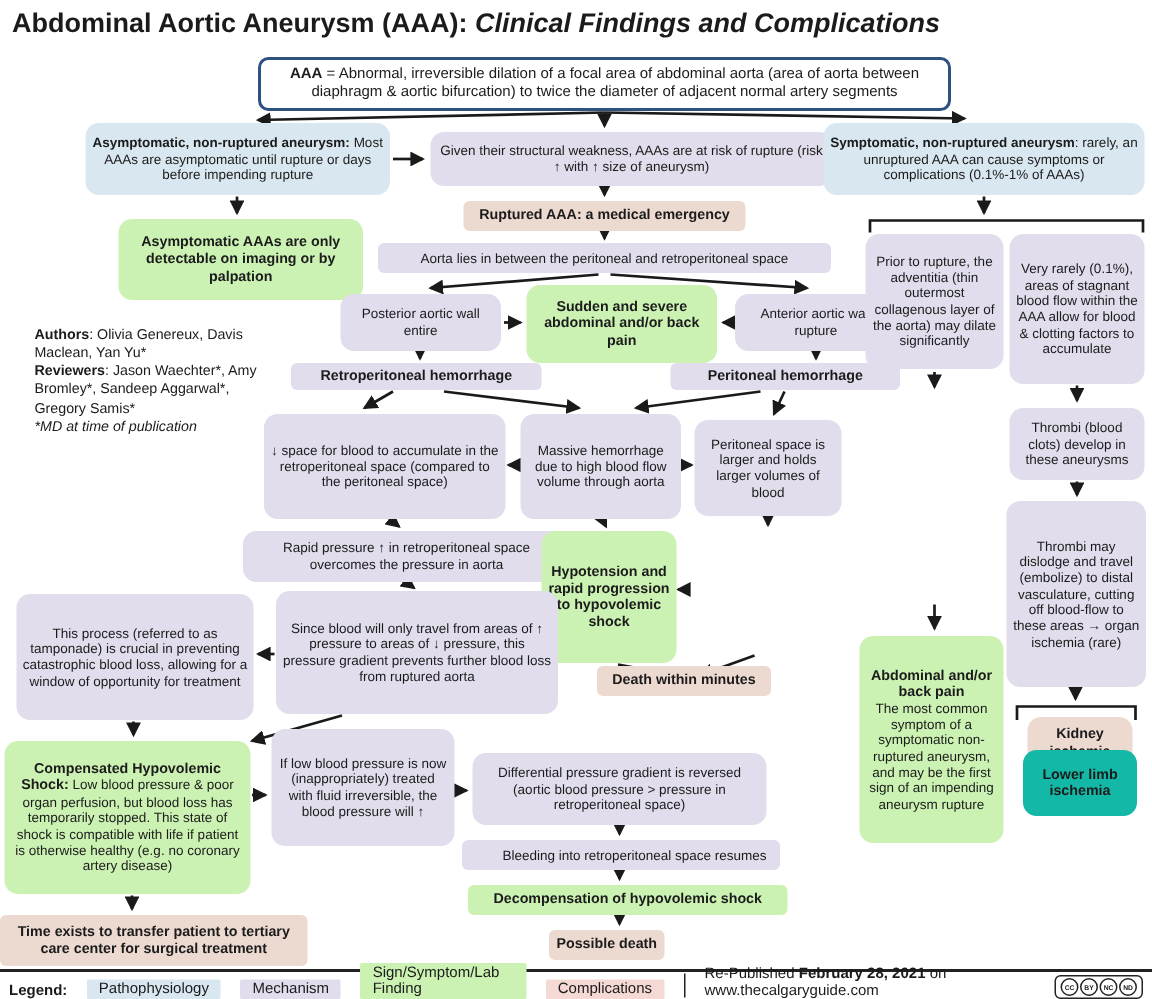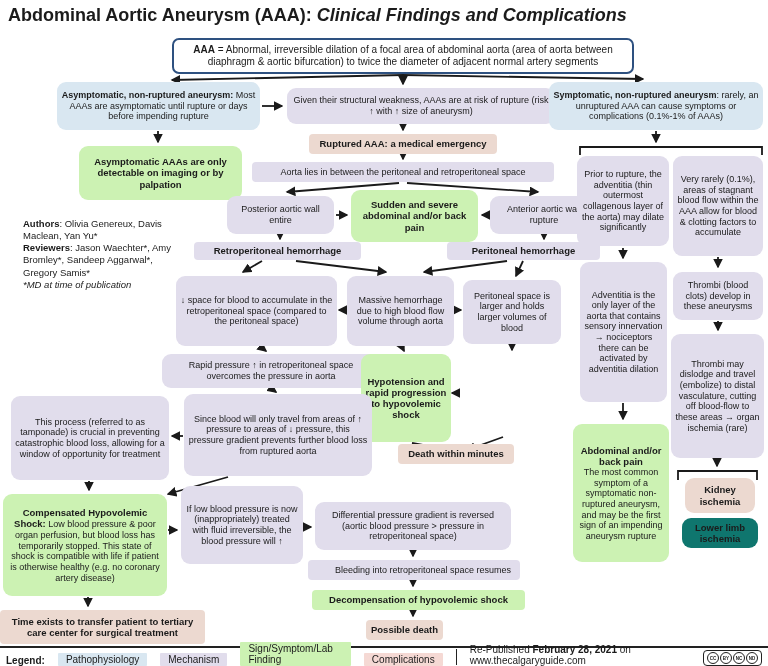--- a/index.html
+++ b/index.html
@@ -185,23 +185,20 @@
 
   <div class="box" style="left: 162px; top: 354px; width: 218px; height: 34px; background-color: rgb(225, 221, 236);">
     <div class="bt">Rapid pressure ↑ in retroperitoneal space overcomes the pressure in aorta</div>
   </div>
 
   <div class="box bold" style="left: 361px; top: 354px; width: 90px; height: 88px; font-size: 9.5px; background-color: rgb(204, 242, 179);">
     <div class="bt">Hypotension and rapid progression to hypovolemic shock</div>
   </div>
 
 
-  <div class="box" style="left: 580px; top: 262px; width: 87px; height: 140px; background-color: rgb(225, 221, 236);">
-    <div class="bt">Adventitia is the only layer of the aorta that contains sensory innervation → nociceptors there can be activated by adventitia dilation</div>
-  </div>
 
   <div class="box" style="left: 673px; top: 272px; width: 90px; height: 48px; background-color: rgb(225, 221, 236);">
     <div class="bt">Thrombi (blood clots) develop in these aneurysms</div>
   </div>
 
   <div class="box" style="left: 671px; top: 334px; width: 93px; height: 124px; background-color: rgb(225, 221, 236);">
     <div class="bt">Thrombi may dislodge and travel (embolize) to distal vasculature, cutting off blood-flow to these areas → organ ischemia (rare)</div>
   </div>
 
   <div class="box" style="left: 11px; top: 396px; width: 158px; height: 84px; background-color: rgb(225, 221, 236);">
@@ -217,21 +214,21 @@
   </div>
 
   <div class="box blockb" style="left: 573px; top: 424px; width: 96px; height: 138px; background-color: rgb(204, 242, 179);">
     <div class="bt"><b style="font-size:9.5px">Abdominal and/or back pain</b><span>The most common symptom of a symptomatic non-ruptured aneurysm, and may be the first sign of an impending aneurysm rupture</span></div>
   </div>
 
   <div class="box bold" style="left: 685px; top: 478px; width: 70px; height: 35px; font-size: 9.5px; background-color: rgb(236, 217, 208);">
     <div class="bt">Kidney ischemia</div>
   </div>
 
-  <div class="box bold" style="left: 682px; top: 518px; width: 76px; height: 30px; font-size: 9.5px; background-color: #0f766e;">
+  <div class="box bold" style="left: 682px; top: 500px; width: 76px; height: 44px; font-size: 9.5px; background-color: #14b8a6;">
     <div class="bt">Lower limb ischemia</div>
   </div>
 
   <div class="box" style="left: 3px; top: 494px; width: 164px; height: 102px; background-color: rgb(204, 242, 179);">
     <div class="bt"><b style="font-size:9.5px">Compensated Hypovolemic Shock:</b><span> Low blood pressure &amp; poor organ perfusion, but blood loss has temporarily stopped. This state of shock is compatible with life if patient is otherwise healthy (e.g. no coronary artery disease)</span></div>
   </div>
 
   <div class="box" style="left: 181px; top: 486px; width: 122px; height: 78px; background-color: rgb(225, 221, 236);">
     <div class="bt">If low blood pressure is now (inappropriately) treated with fluid irreversible, the blood pressure will ↑</div>
   </div>

